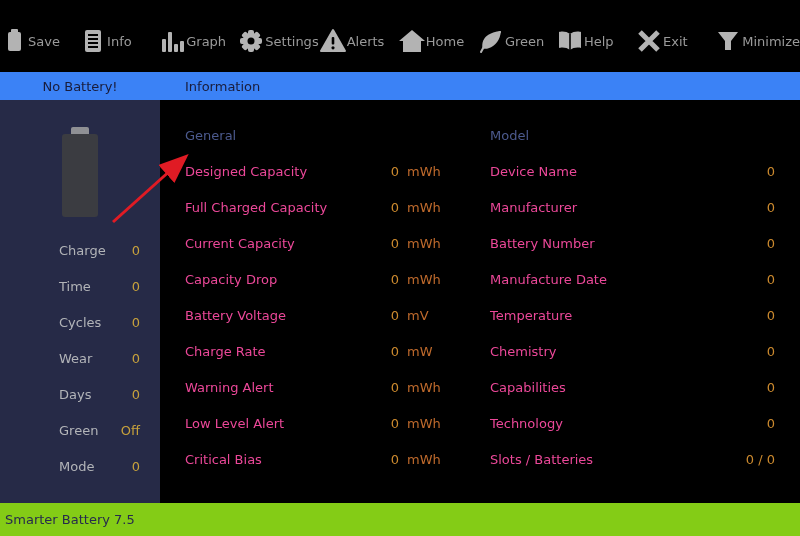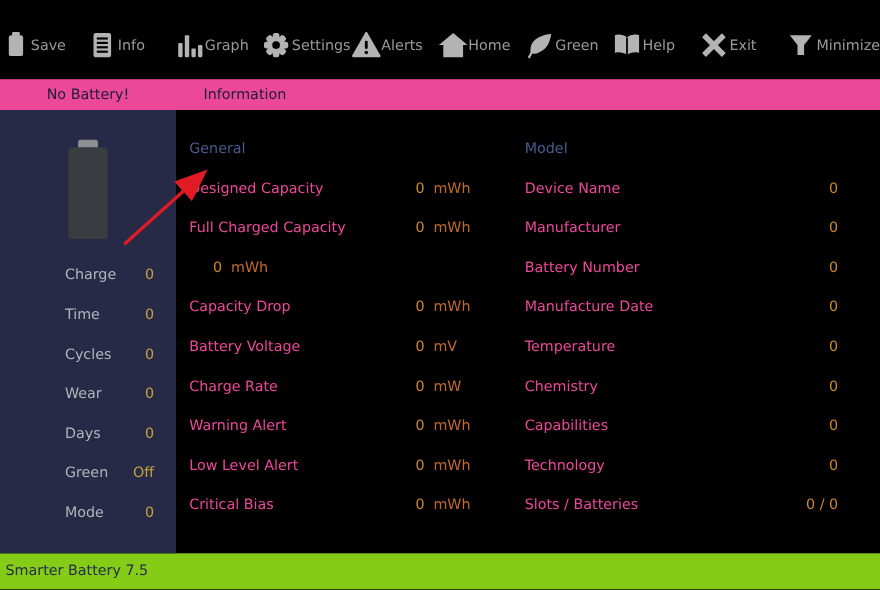--- a/index.html
+++ b/index.html
@@ -18,21 +18,21 @@
   }
   .tool-item {
     flex:1; display:flex; flex-direction:row; align-items:center;
     padding-top:9px; cursor:pointer;
   }
   .tool-icon { height:32px; display:flex; align-items:center; justify-content:center; }
   .tool-icon svg { display:block; }
   .tool-label { color:#9a9a9a; font-size:13px; margin-top:2px; }
   
   .tabbar {
-    height:28px; background:#ec4899; color:#191c3b;
+    height:28px; background:#3b82f6; color:#191c3b;
     display:flex; align-items:center;
   }
   .tab-status { width:160px; text-align:center; }
   .tab-page { margin-left:25px; cursor:pointer; }
   
   .content { height:403px; display:flex; background:#000; }
   .sidebar {
     width:160px; background:#262a47; flex:none;
     display:flex; flex-direction:column;
   }
@@ -43,21 +43,21 @@
   .batt-cap { width:18px; height:7px; background:#8f9094; border-radius:2px 2px 0 0; }
   .batt-body { width:36px; height:83px; background:#3b3c41; border-radius:3px; }
   .stats { margin-top:12px; }
   .stat-row {
     height:36px; display:flex; align-items:center;
     padding:0 20px 0 18px; justify-content:space-between;margin-left:41px;
   }
   .stat-label { color:#b2b4b8; }
   .stat-value { color:#c8a23c; }
   
-  .main { flex:1; display:flex; padding-left:12px; }
+  .main { flex:1; display:flex; padding-left:25px; }
   .col { padding-top:17px; }
   .col-general { width:270px; }
   .col-model { width:285px; margin-left:35px; }
   .col-title { height:36px; display:flex; align-items:center; color:#4c5a8e; }
   .info-row { height:36px; display:flex; align-items:center; }
   .info-label { flex:1; color:#ec4899; }
   .info-value { width:30px; text-align:right; color:#cc8a2e; }
   .col-model .info-value { width:60px; }
   .info-unit { width:48px; margin-left:8px; color:#bf6a2c; }
   
@@ -241,20 +241,21 @@
         <span class="info-label">Designed Capacity</span>
         <span class="info-value">0</span>
         <span class="info-unit">mWh</span>
       </div>
       <div class="info-row">
         <span class="info-label">Full Charged Capacity</span>
         <span class="info-value">0</span>
         <span class="info-unit">mWh</span>
       </div>
       <div class="info-row">
+        <span class="info-label">Current Capacity</span>
         <span class="info-value">0</span>
         <span class="info-unit">mWh</span>
       </div>
       <div class="info-row">
         <span class="info-label">Capacity Drop</span>
         <span class="info-value">0</span>
         <span class="info-unit">mWh</span>
       </div>
       <div class="info-row">
         <span class="info-label">Battery Voltage</span>

